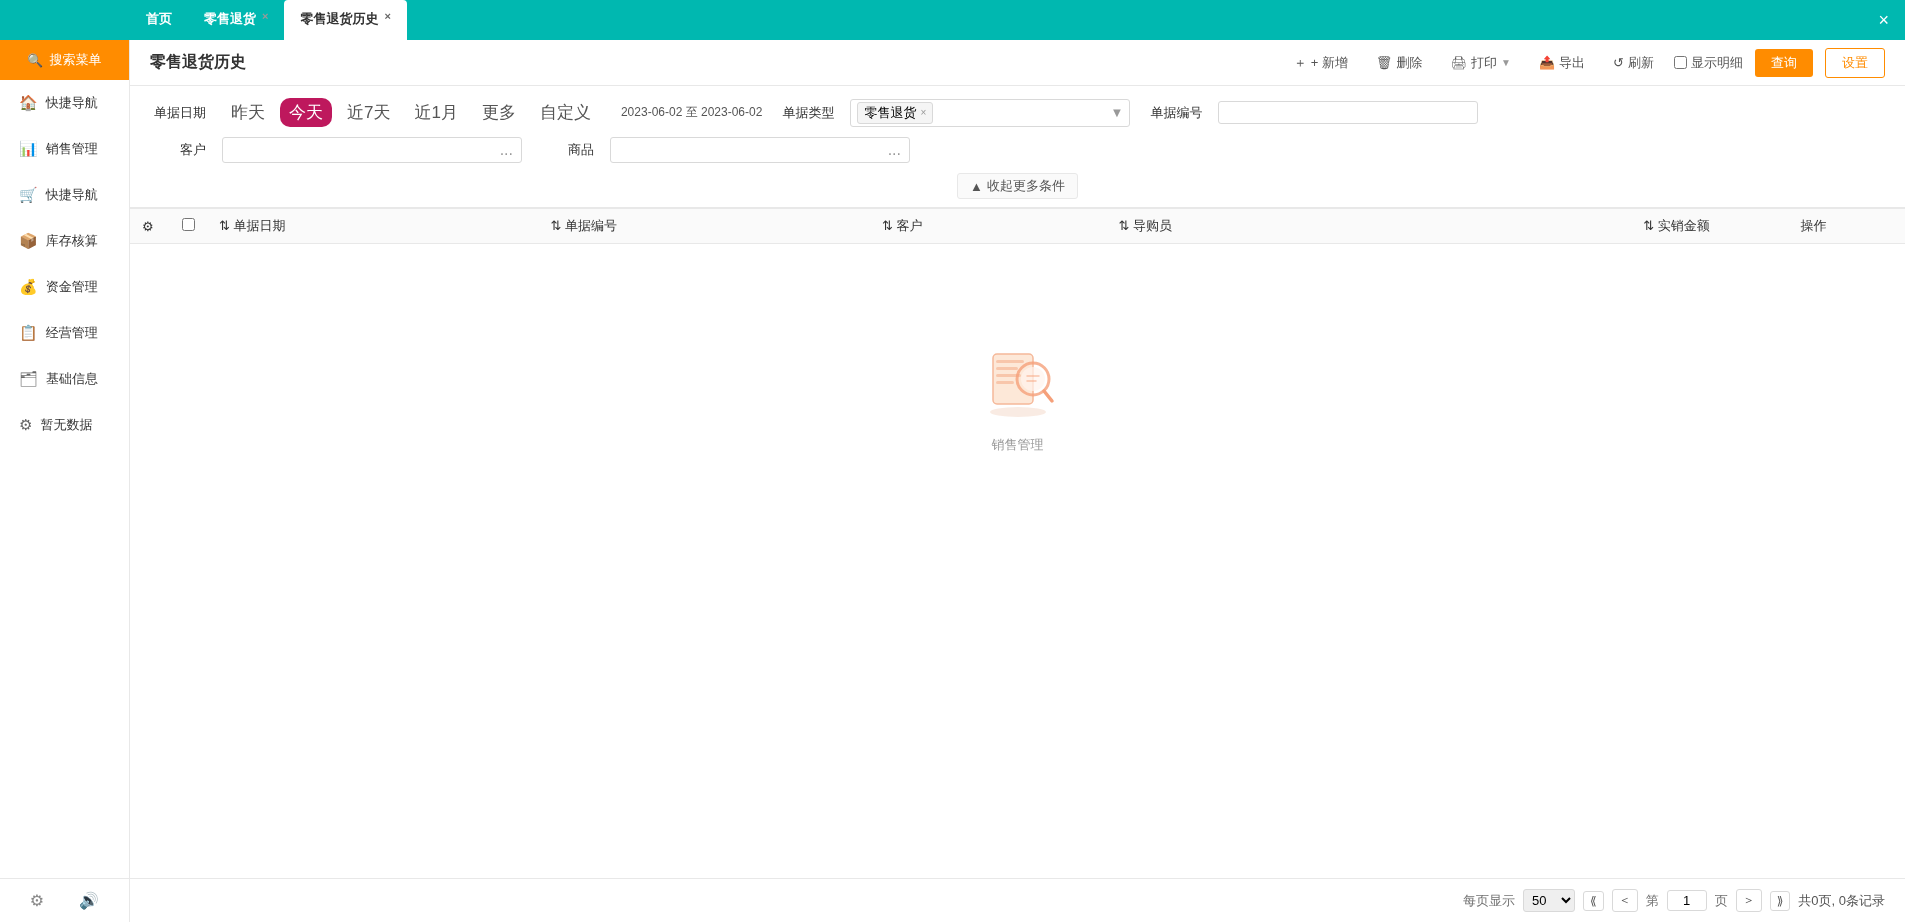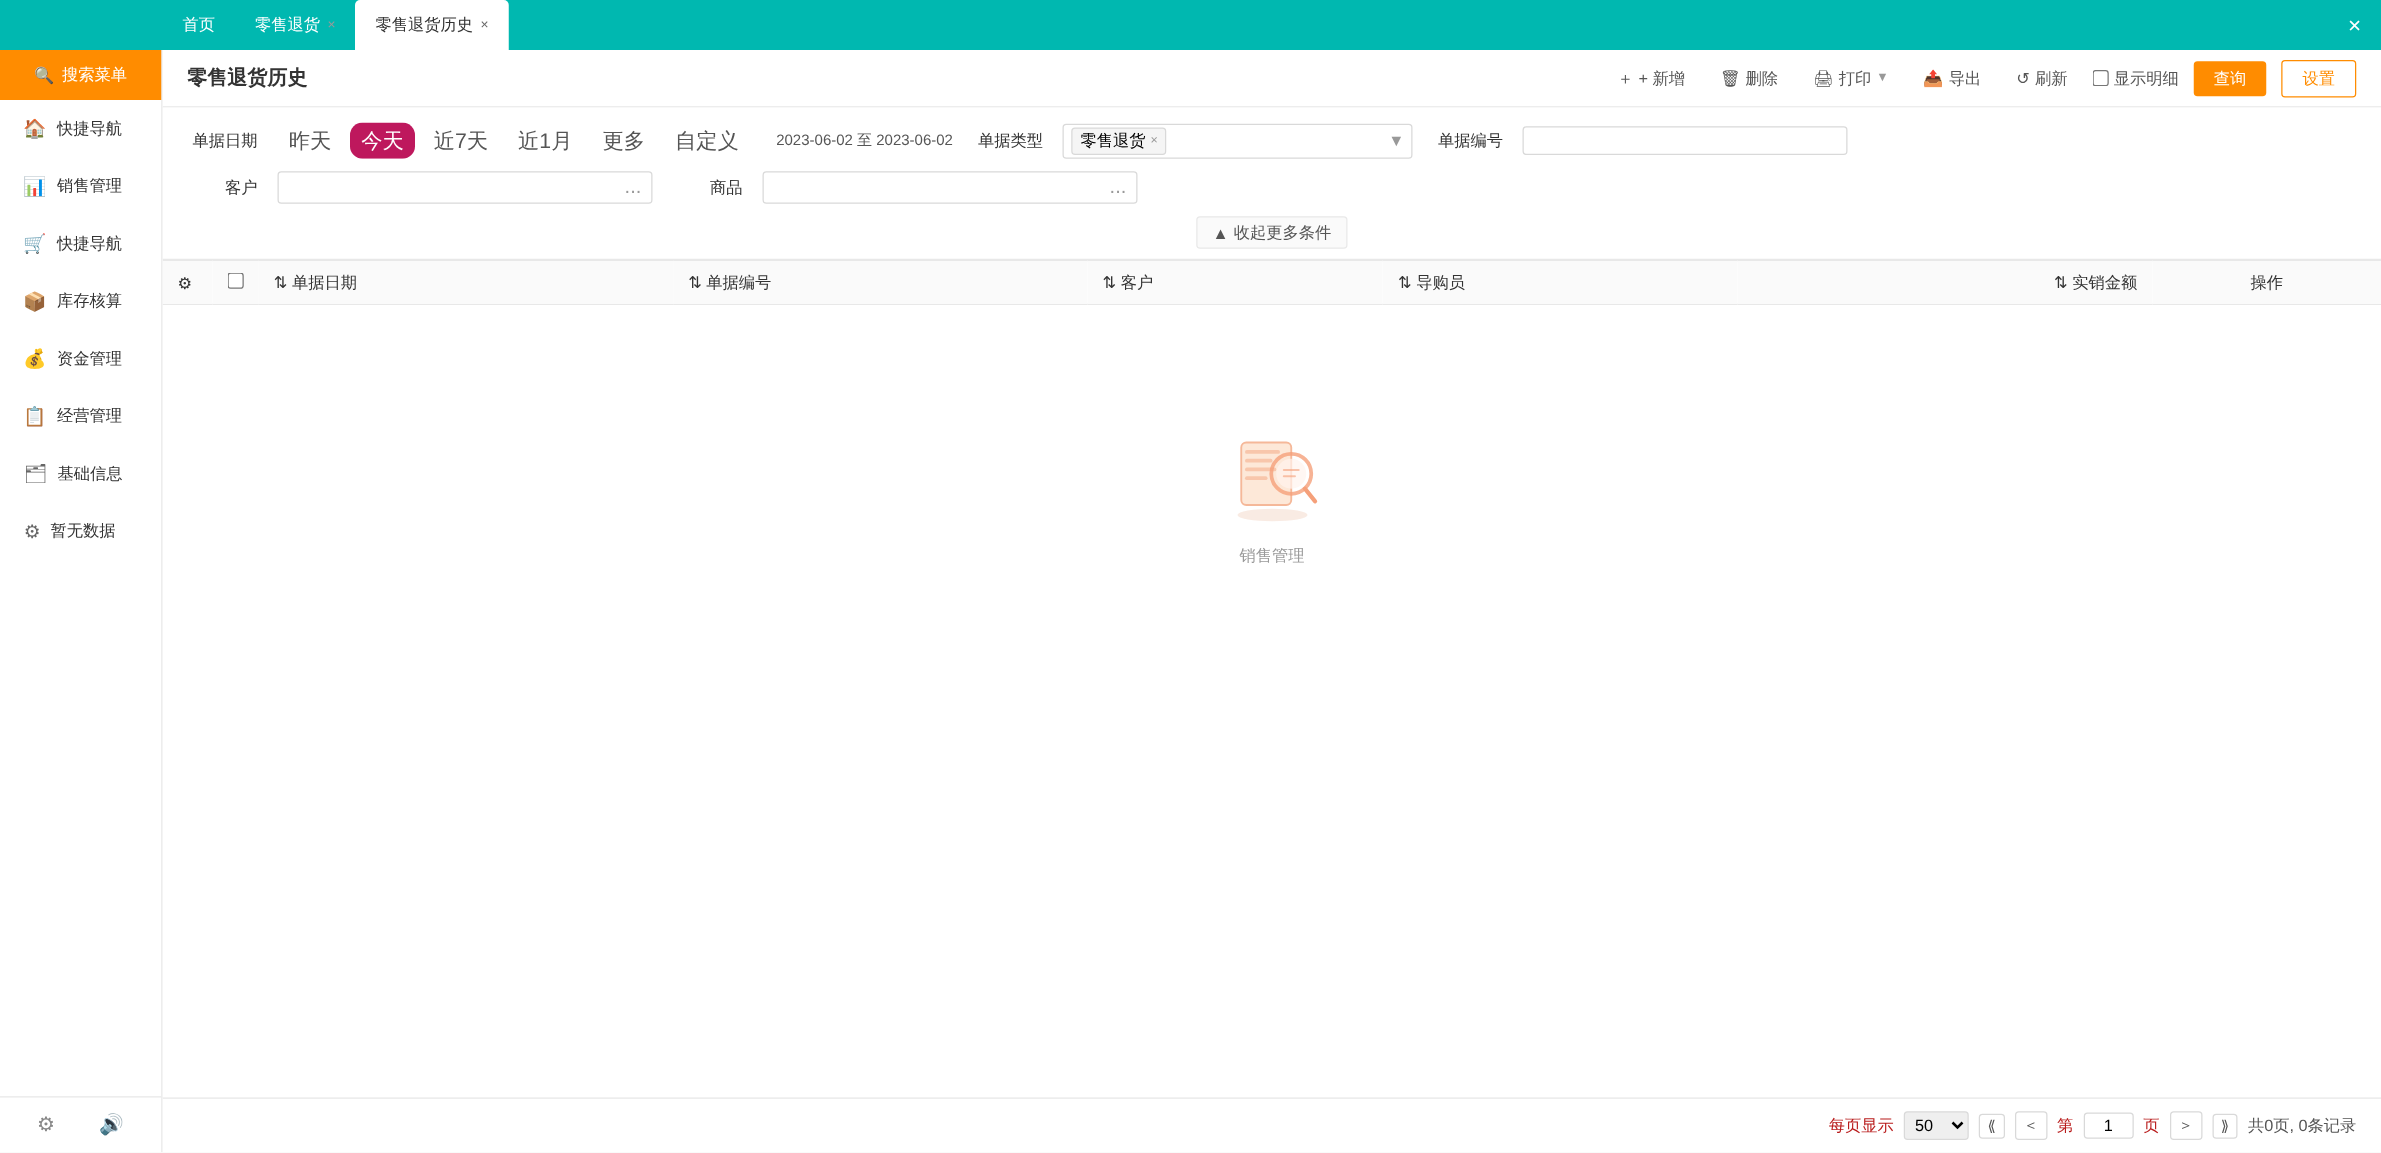--- a/index.html
+++ b/index.html
@@ -3,21 +3,21 @@
   <meta charset="utf-8">
   <style>
     * { box-sizing: border-box; margin: 0; padding: 0; font-family: 'Microsoft YaHei', sans-serif; font-size: 13px; }
     body { display: flex; flex-direction: column; height: 922px; overflow: hidden; background: #f5f5f5; }
 
     
     .top-bar {
       display: flex; align-items: center; background: #00b8b0; height: 40px; padding: 0 0 0 130px; flex-shrink: 0;
     }
     .tab-item {
-      display: flex; align-items: center; height: 40px; padding: 0 16px; cursor: pointer; color: #fff; font-size: 13px; position: relative; white-space: nowrap;
+      display: flex; height: 40px; padding: 10px 16px; cursor: pointer; color: #fff; font-size: 13px; position: relative; white-space: nowrap; font-weight: bold;
     }
     .tab-item.active { background: #fff; color: #333; border-radius: 4px 4px 0 0; }
     .tab-item .close-icon { margin-left: 6px; font-size: 11px; cursor: pointer; color: #999; }
     .tab-item.active .close-icon { color: #666; }
     .top-close {
       margin-left: auto; color: #fff; font-size: 18px; padding: 0 16px; cursor: pointer; height: 40px; display: flex; align-items: center;
     }
 
     
     .main-layout { display: flex; flex: 1; overflow: hidden; }
@@ -90,21 +90,21 @@
     .data-table td { padding: 8px 12px; border-bottom: 1px solid #f0f0f0; color: #555; }
     .th-settings { width: 40px; text-align: center; }
     .th-check { width: 36px; text-align: center; }
     .empty-state { display: flex; flex-direction: column; align-items: center; justify-content: center; padding: 80px 0; }
     .empty-text { color: #999; font-size: 13px; }
 
     
     .pagination {
       display: flex; align-items: center; justify-content: flex-end; padding: 10px 20px; background: #fff; border-top: 1px solid #e8e8e8; gap: 8px; flex-shrink: 0;
     }
-    .pagination-label { color: #b91c1c; font-size: 13px; }
+    .pagination-label { color: #737373; font-size: 13px; }
     .page-size-select { border: 1px solid #d9d9d9; border-radius: 3px; padding: 2px 4px; font-size: 13px; }
     .page-btn { border: 1px solid #d9d9d9; background: #fff; border-radius: 3px; padding: 2px 6px; cursor: pointer; color: #555; font-size: 12px; }
     .page-btn:disabled { color: #ccc; cursor: not-allowed; }
     .page-input { border: 1px solid #d9d9d9; border-radius: 3px; padding: 2px 6px; width: 40px; text-align: center; font-size: 13px; }
     .total-info { color: #555; font-size: 13px; }
 
     
     .empty-svg { width: 100px; height: 100px; margin-bottom: 12px; }
   </style>
 </head>

